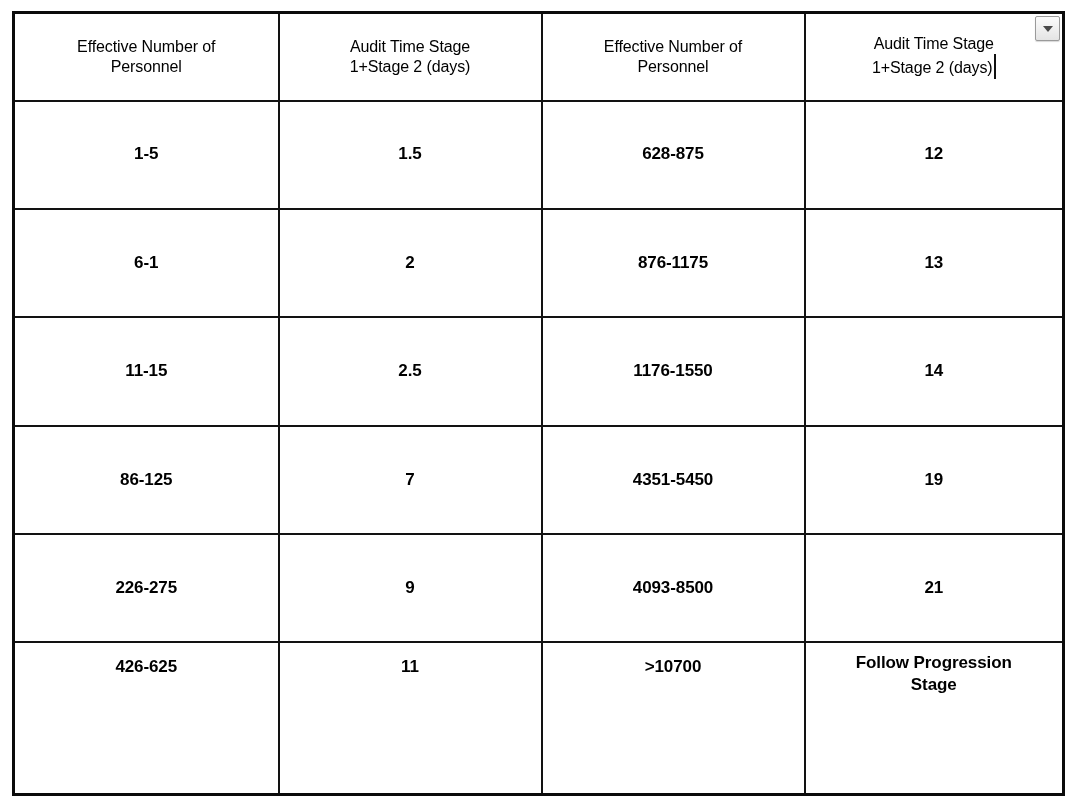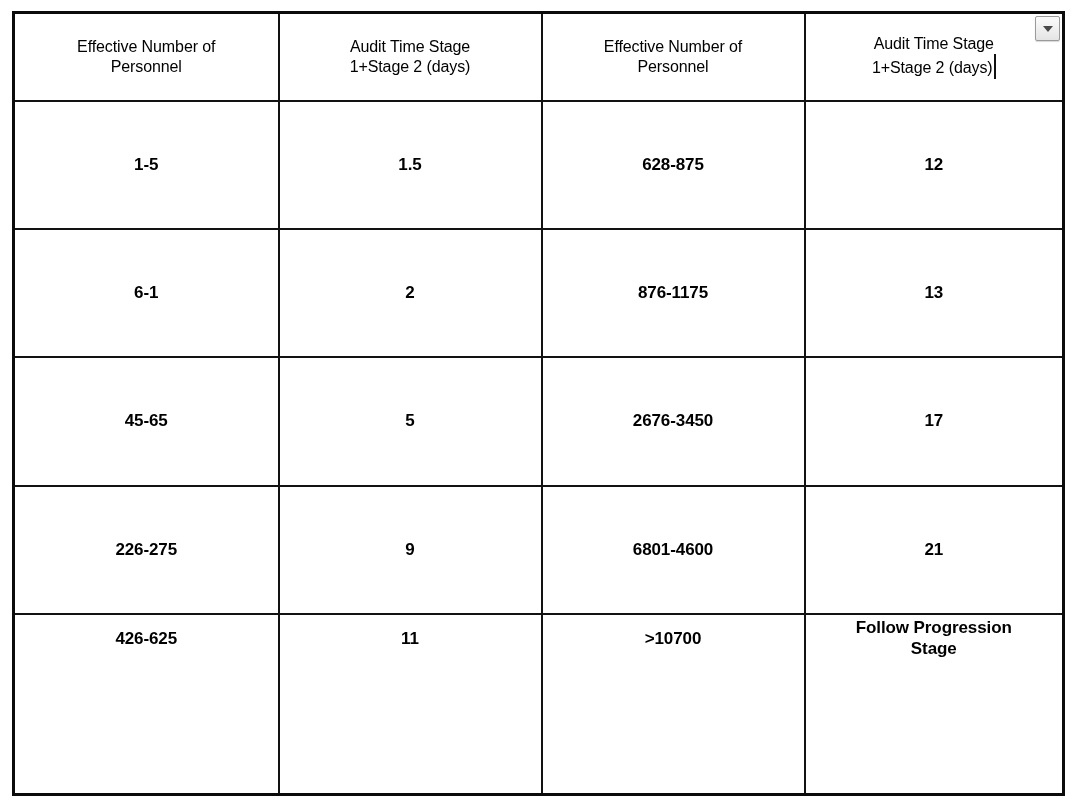--- a/index.html
+++ b/index.html
@@ -110,21 +110,21 @@
     letter-spacing: -0.1px;
   }
 
   tbody tr.last-row td {
     height: 80px;
     vertical-align: top;
     padding-top: 14px;
   }
   tbody tr.last-row td.multiline {
     vertical-align: top;
-    padding-top: 2px;
+    padding-top: 9px;
     line-height: 1.25;
   }
   tbody tr.last-row td .ml-line { display: block; }
 </style>
 </head>
 <body>
 
 <div id="stage">
   <div class="table-wrap">
     <table class="audit-table">
@@ -172,29 +172,35 @@
           <td>628-875</td>
           <td>12</td>
         </tr>
         <tr>
           <td>6-1</td>
           <td>2</td>
           <td>876-1175</td>
           <td>13</td>
         </tr>
         <tr>
-          <td>45-65</td>
-          <td>5</td>
-          <td>2676-3450</td>
-          <td>17</td>
+          <td>11-15</td>
+          <td>2.5</td>
+          <td>1176-1550</td>
+          <td>14</td>
+        </tr>
+        <tr>
+          <td>86-125</td>
+          <td>7</td>
+          <td>4351-5450</td>
+          <td>19</td>
         </tr>
         <tr>
           <td>226-275</td>
           <td>9</td>
-          <td>6801-4600</td>
+          <td>4093-8500</td>
           <td>21</td>
         </tr>
         <tr class="last-row">
           <td>426-625</td>
           <td>11</td>
           <td>&gt;10700</td>
           <td class="multiline">
             <span class="ml-line">Follow Progression</span>
             <span class="ml-line">Stage</span>
           </td>

